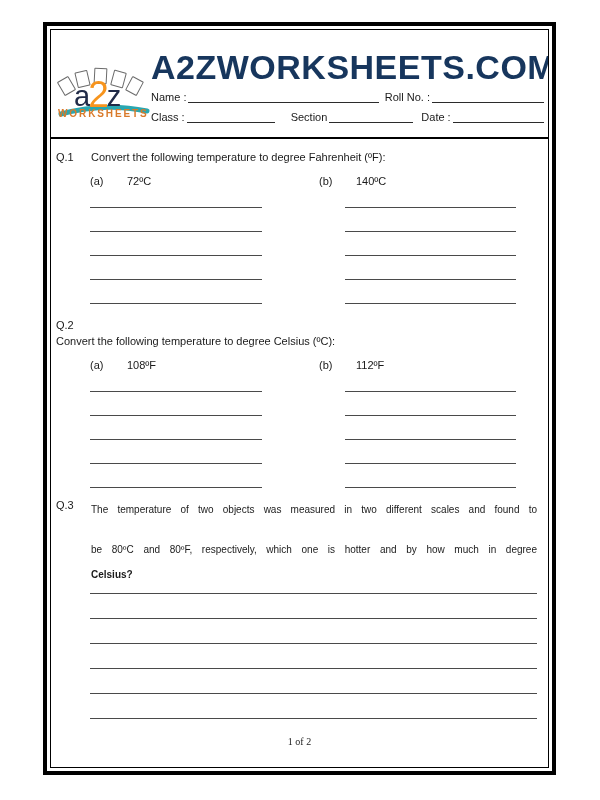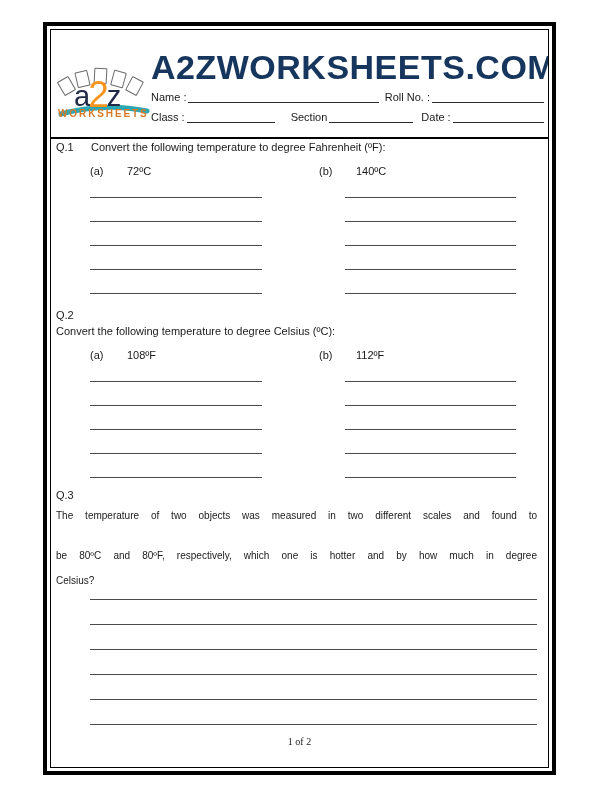--- a/index.html
+++ b/index.html
@@ -35,35 +35,35 @@
   .frow2 { margin-top:7px; }
   .uline { border-bottom:1px solid #2b2b2b; height:13px; }
   .grow { flex:1; }
   .w-roll { width:112px; } .w-class { width:88px; margin-right:16px; }
   .w-section { width:84px; margin-right:8px; }
   .lbl { margin-right:2px; }
 
   
   .ws-title { margin-top:5px; font-size:13.5px; font-weight:bold; text-align:center; letter-spacing:.2px; }
 
-  .q { display:flex; padding:0 11px 0 5px; font-size:11px; line-height:16px; }
+  .q { display:flex; padding:0 11px 0 5px; margin-top:10px; font-size:11px; line-height:16px; }
   .q-num { width:35px; flex-shrink:0; }
   .q-body { flex:1; }
 
   .sub { display:flex; padding-left:39px; margin-top:8px; font-size:11px; line-height:16px; }
   .pair { width:255px; display:flex; }
   .sub-label { width:37px; }
 
   .lines2 { display:flex; padding-left:39px; margin-top:-5px; }
   .lines2 .colL { width:255px; }
   .aline { height:24px; border-bottom:1px solid #4a4a4a; }
   .colL .aline { width:172px; }
   .colR .aline { width:171px; }
 
-  .q3 { margin-top:9px;flex-direction:column; }
+  .q3 { margin-top:9px; }
   .jline { font-size:10px; line-height:25.5px; text-align:justify; text-align-last:justify; }
   .jline.last { text-align-last:left; }
 
   .linesF { padding:0 11px 0 39px; }
   .linesF .aline { height:25px; }
   .linesF .aline.first { height:6px; }
 
   .footer { position:absolute; left:0; right:0; bottom:20px; text-align:center;
             font-family:"Liberation Serif", serif; font-size:10px; color:#222; }
 </style>
@@ -170,21 +170,21 @@
         <div class="aline"></div>
         <div class="aline"></div>
       </div>
     </div>
 
     <div class="q q3">
       <span class="q-num">Q.3</span>
       <span class="q-body">
         <span class="jline" style="display:block;">The temperature of two objects was measured in two different scales and found to</span>
         <span class="jline" style="display:block;margin-top:14px;">be 80ºC and 80ºF, respectively, which one is hotter and by how much in degree</span>
-        <span class="jline last" style="display:block;">Celsius?</span>
+        <span class="jline last" style="display:block;font-weight:bold;">Celsius?</span>
       </span>
     </div>
     <div class="linesF">
       <div class="aline first"></div>
       <div class="aline"></div>
       <div class="aline"></div>
       <div class="aline"></div>
       <div class="aline"></div>
       <div class="aline"></div>
     </div>

